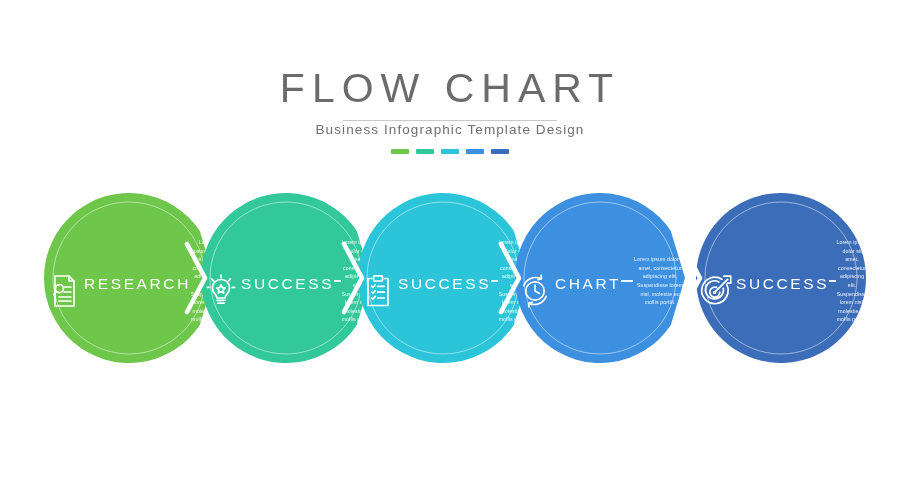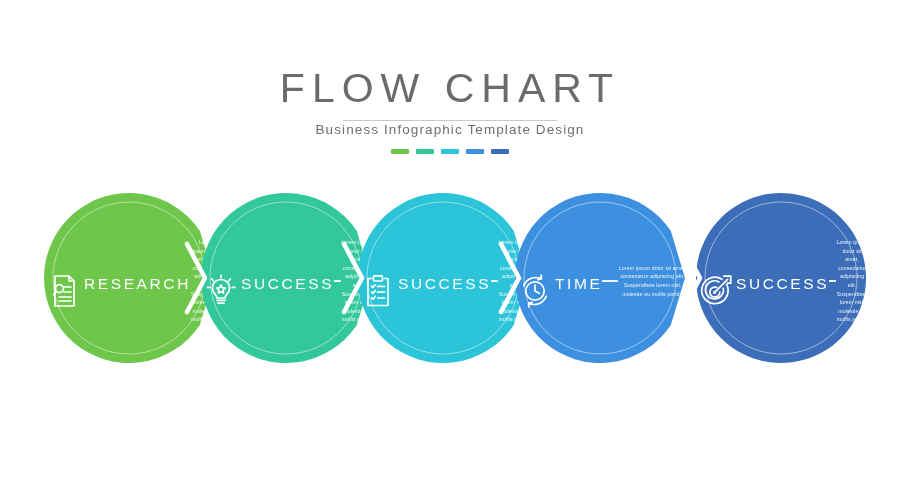--- a/index.html
+++ b/index.html
@@ -176,21 +176,21 @@
     <div class="icon">
             <svg viewBox="0 0 40 40" fill="none" stroke="#fff" stroke-width="1.7" stroke-linecap="round" stroke-linejoin="round">
                 <circle cx="20" cy="20" r="9.2"></circle>
                 <polyline points="20,14.2 20,20 24.4,22.4"></polyline>
                 <path d="M8.8 14.6A13 13 0 0 1 25.5 7.4"></path>
                 <polyline points="26.2,4.1 26.4,7.8 22.8,8.6"></polyline>
                 <path d="M31.2 25.4a13 13 0 0 1-16.7 7.2"></path>
                 <polyline points="13.8,35.9 13.6,32.2 17.2,31.4"></polyline>
               </svg>
           </div>
-    <div class="label">TIME</div>
+    <div class="label">CHART</div>
     <div class="divider"></div>
     <div class="desc">Lorem ipsum dolor sit amet, consectetur adipiscing elit. Suspendisse lorem nisl, molestie eu mollis porttit.</div>
         </div>
       </div>
       <div class="seg" style="left: 696px; z-index: 5;">
         <div class="shape">
     <svg viewBox="0 0 172 170">
       <path d="M 85 0 A 85 85 0 1 1 84.99 0 Z" fill="#3C6DB8"></path>
       <circle cx="85" cy="85" r="76" fill="none" stroke="#ffffff" stroke-width="0.9" opacity="0.55"></circle>
       <path d="M -14 51 L 4 85 L -14 119" fill="none" stroke="#ffffff" stroke-width="4.6" stroke-linecap="round" stroke-linejoin="round"></path>

